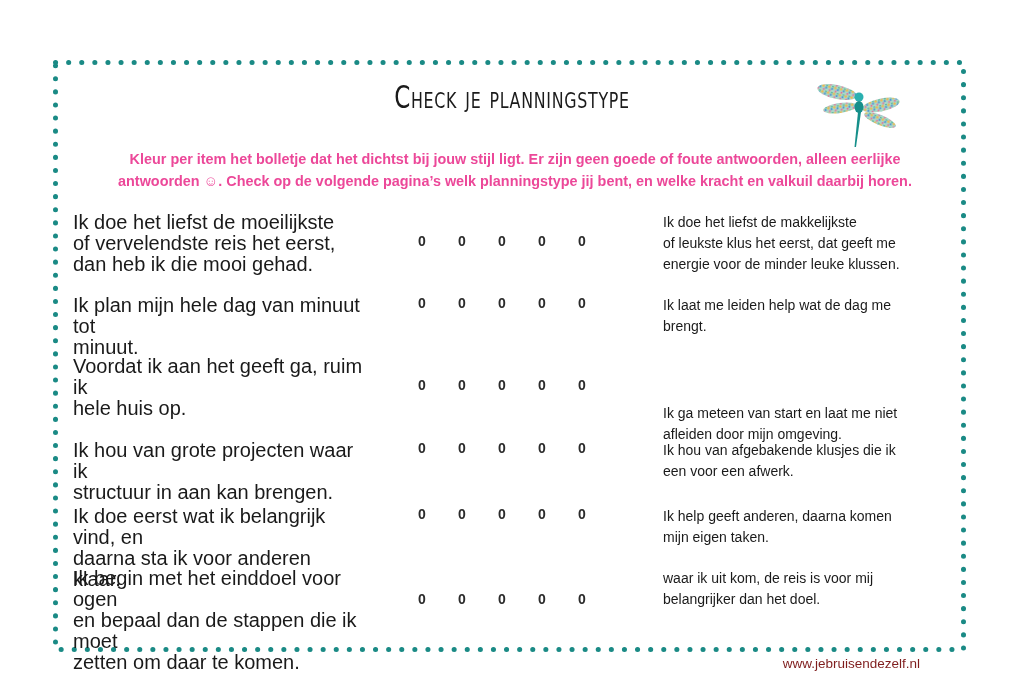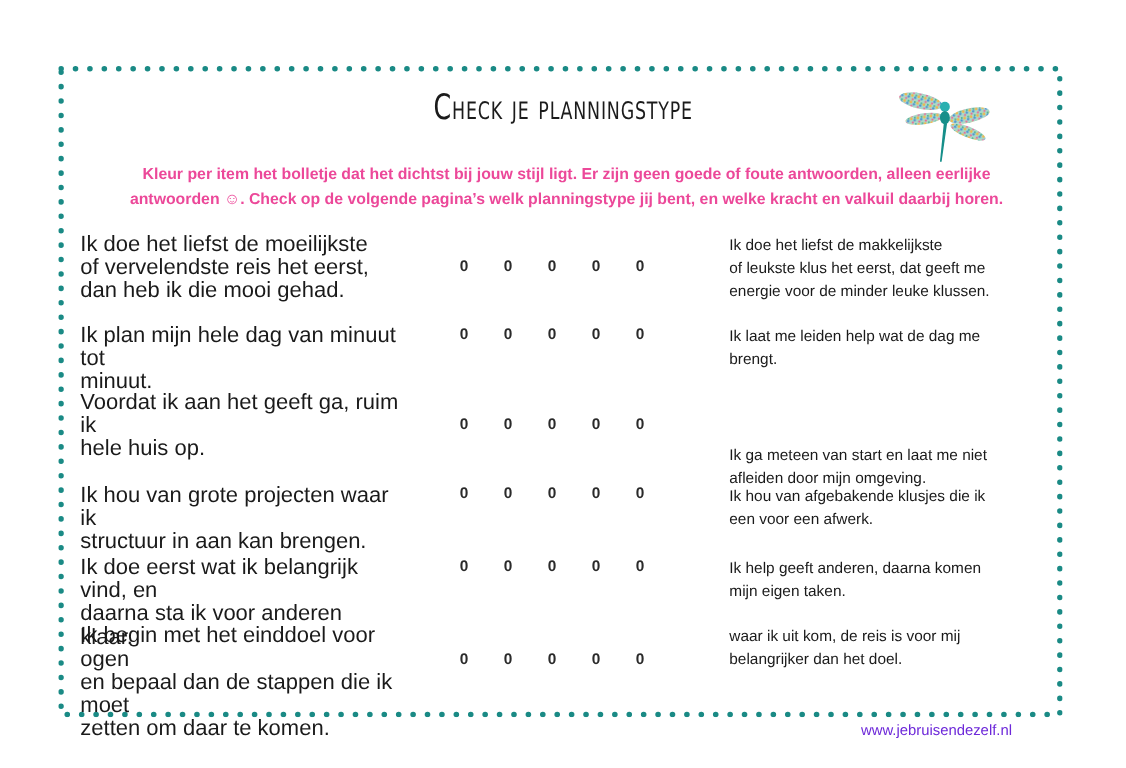--- a/index.html
+++ b/index.html
@@ -24,21 +24,21 @@
     position:absolute; right:661px; width:290px; text-align:left;
     font-size:20px; line-height:21px;
   }
   .right-text {
     position:absolute; left:663px; width:300px; text-align:left;
     font-size:14px; line-height:21px;
   }
   .choices { position:absolute; left:418px; width:200px; display:flex; }
   .choice { width:44.5px; font-size:14px; font-weight:bold; color:#2a2a2a; text-align:left; cursor:pointer; }
   .footer {
-    position:absolute; right:104px; top:656px; font-size:13.5px; color:#6d28d9;
+    position:absolute; right:104px; top:656px; font-size:13.5px; color:#7f1d1d;
   }
 </style>
 </head>
 <body>
 
 <div class="frame">
   <svg width="913" height="592" viewBox="0 0 913 592">
     <rect x="2.5" y="2.5" width="908" height="587" fill="none" stroke="#1a8a85" stroke-width="5" stroke-linecap="round" stroke-dasharray="0.1 13"></rect>
   </svg>
 </div>

